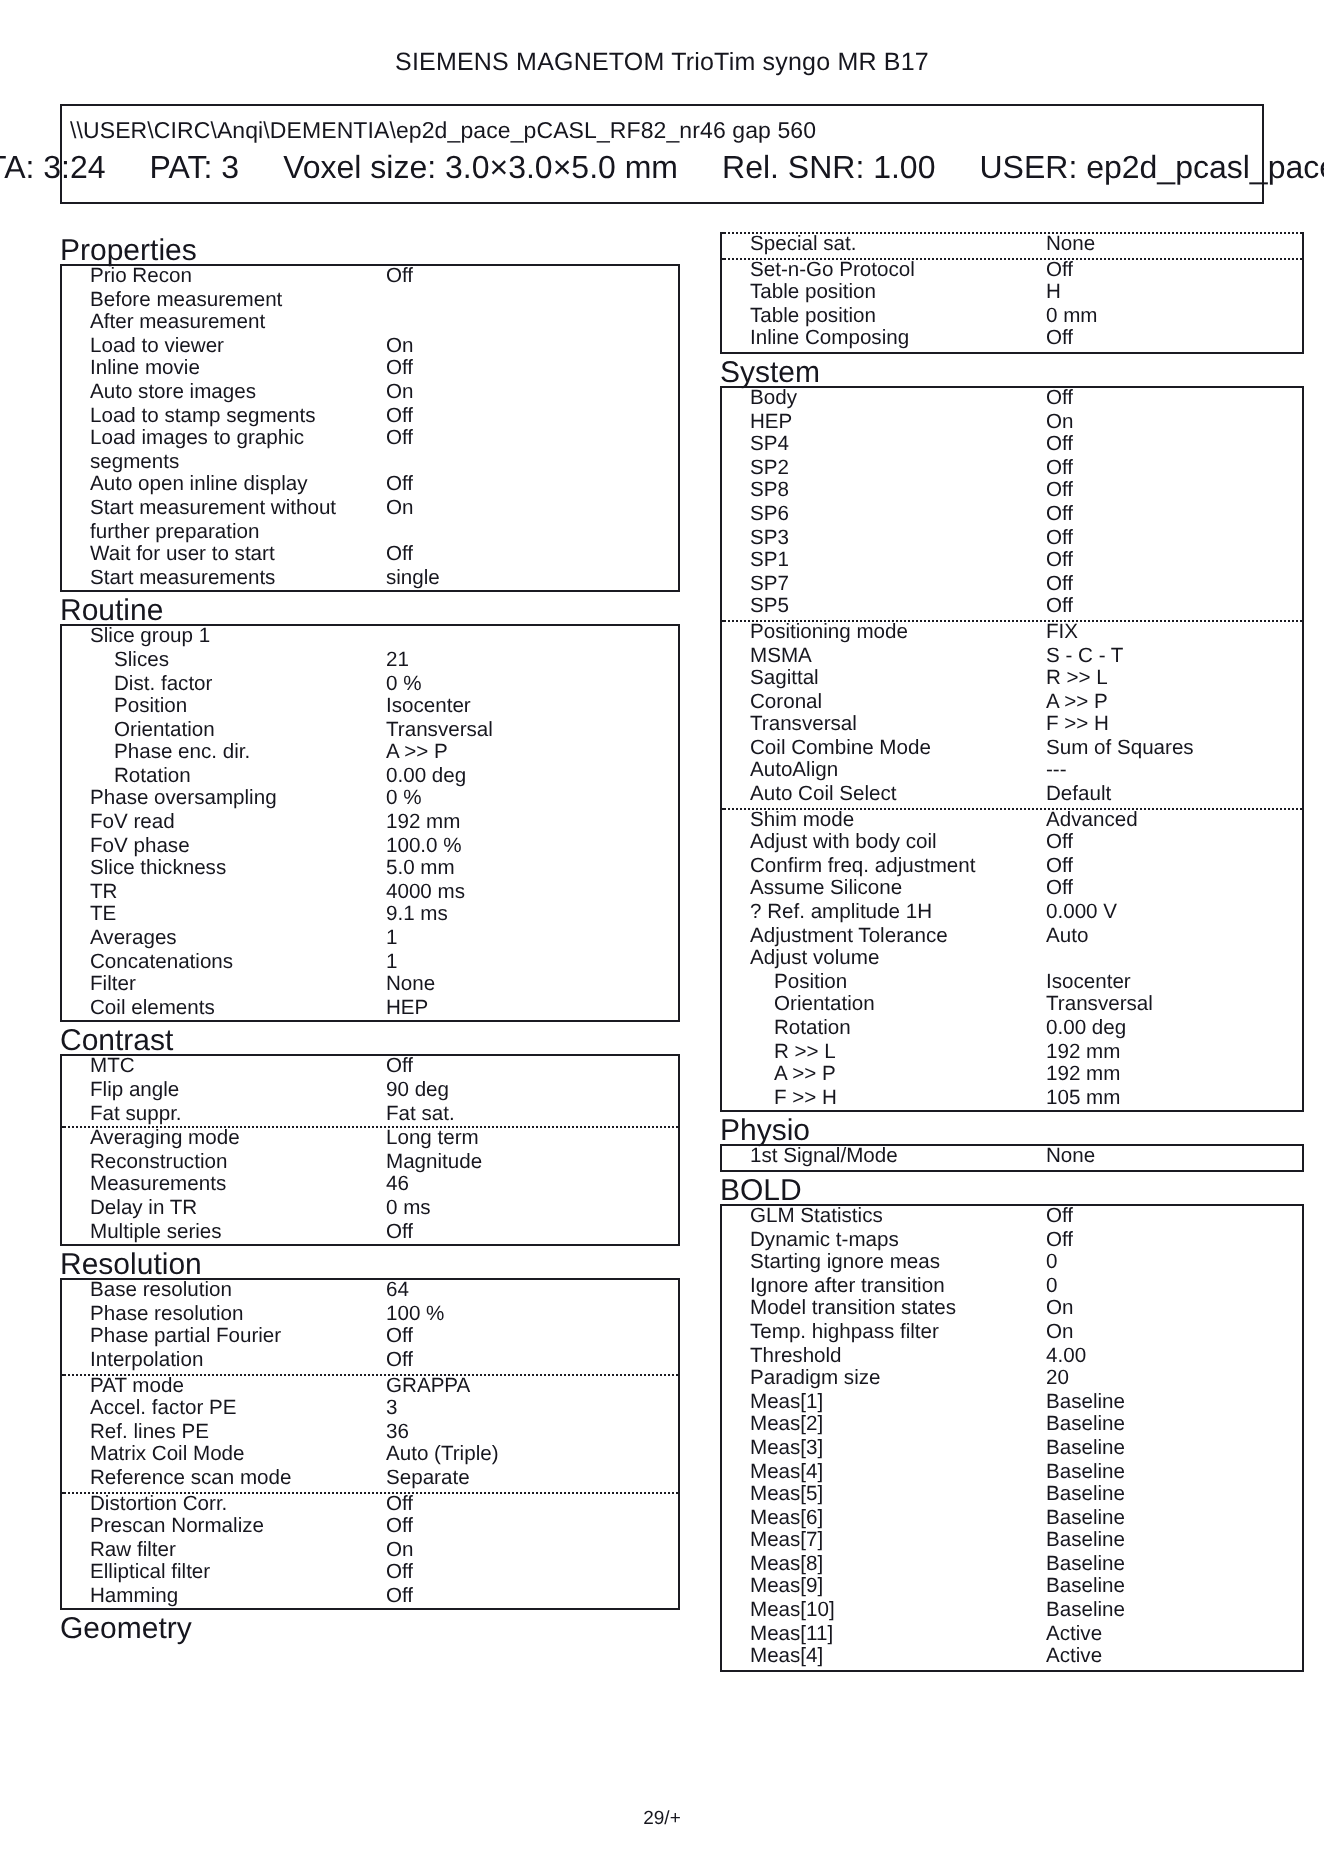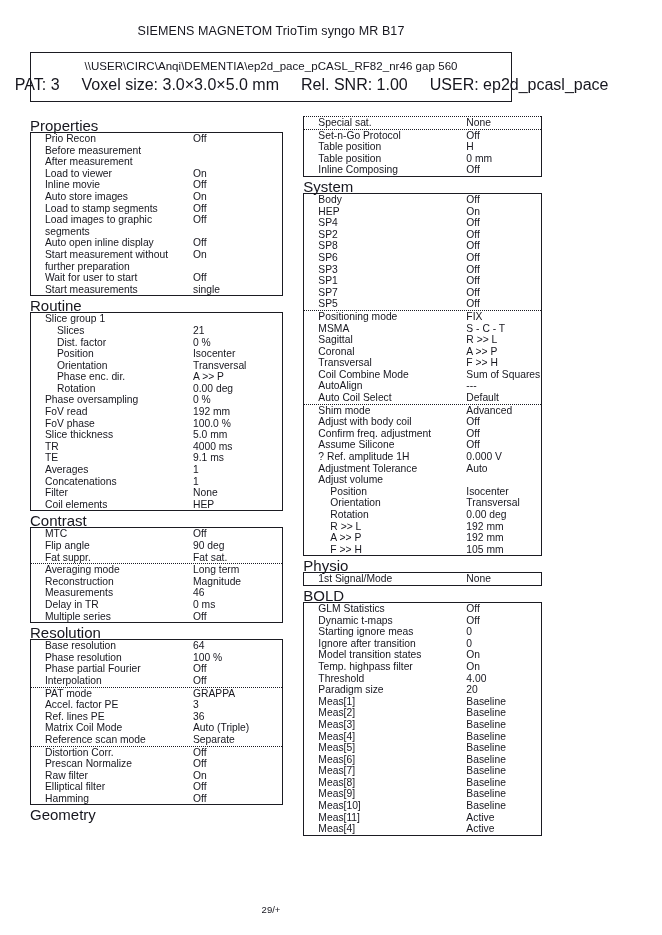--- a/index.html
+++ b/index.html
@@ -10,21 +10,21 @@
   }
   body {
     width: 662px;
     height: 935px;
     font-family: "Liberation Sans", sans-serif;
     color: #16161e;
     position: relative;
     overflow: hidden;
   }
   .page {
-    width: 542px;
+    width: 662px;
     height: 935px;
     position: relative;
     box-sizing: border-box;
   }
 
   
   .doc-title {
     text-align: center;
     font-size: 12.5px;
     color: #16161e;
@@ -33,21 +33,21 @@
   }
 
   
   .header-box {
     margin: 14px 30px 0 30px;
     border: 1px solid #1b1b22;
     padding: 5px 4px 6px 4px;
     box-sizing: border-box;
   }
   .header-path {
-    text-align: center;
+    text-align: left;
     font-size: 11.5px;
     padding: 2px 0 4px 0;
     letter-spacing: 0.05px;
   }
   .header-meta {
     display: flex;
     justify-content: center;
     gap: 22px;
     font-size: 16px;
     padding-bottom: 1px;

